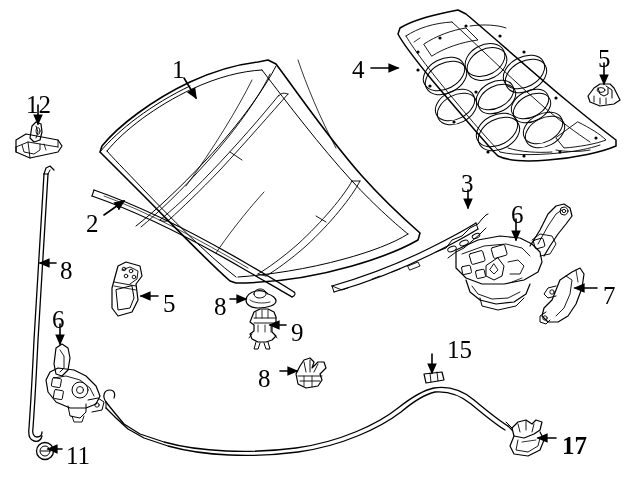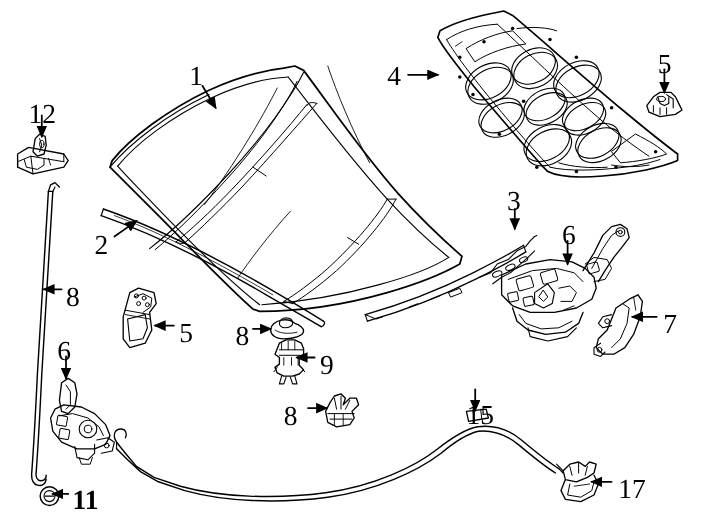--- a/index.html
+++ b/index.html
@@ -413,22 +413,22 @@
       <div class="lbl" style="left: 172px; top: 57px;">1</div>
       <div class="lbl" style="left: 86px; top: 211px;">2</div>
       <div class="lbl" style="left: 461px; top: 171px;">3</div>
       <div class="lbl" style="left: 352px; top: 57px;">4</div>
       <div class="lbl" style="left: 598px; top: 46px;">5</div>
       <div class="lbl" style="left: 511px; top: 202px;">6</div>
       <div class="lbl" style="left: 603px; top: 283px;">7</div>
       <div class="lbl" style="left: 214px; top: 294px;">8</div>
       <div class="lbl" style="left: 291px; top: 320px;">9</div>
       <div class="lbl" style="left: 60px; top: 258px;">8</div>
-      <div class="lbl" style="left: 66px; top: 443px; font-weight: bold;">11</div>
+      <div class="lbl" style="left: 66px; top: 443px;">11</div>
       <div class="lbl" style="left: 26px; top: 92px; font-family: Liberation Serif, serif;">12</div>
       <div class="lbl" style="left: 163px; top: 291px;">5</div>
       <div class="lbl" style="left: 52px; top: 307px;">6</div>
-      <div class="lbl" style="left: 424px; top: 337px; margin-top: 28px;">15</div>
+      <div class="lbl" style="left: 447px; top: 337px;">15</div>
       <div class="lbl" style="left: 258px; top: 366px;">8</div>
-      <div class="lbl" style="left: 562px; top: 433px;">17</div>
+      <div class="lbl" style="left: 562px; top: 433px; font-weight: bold;">17</div>
     </div>
 
 </div>
 
 </body></html>

